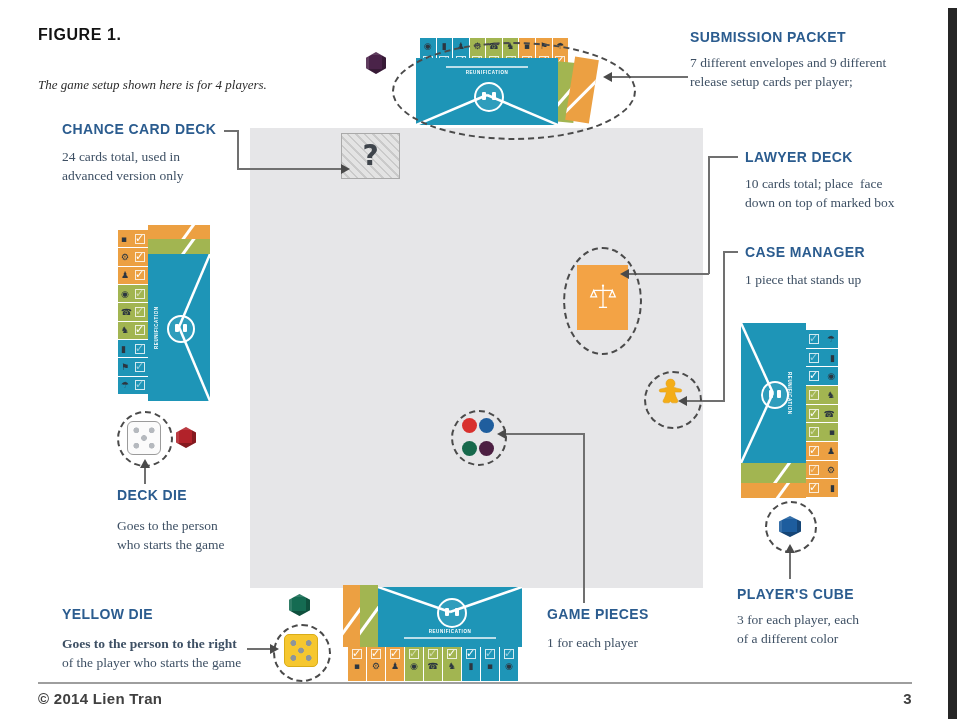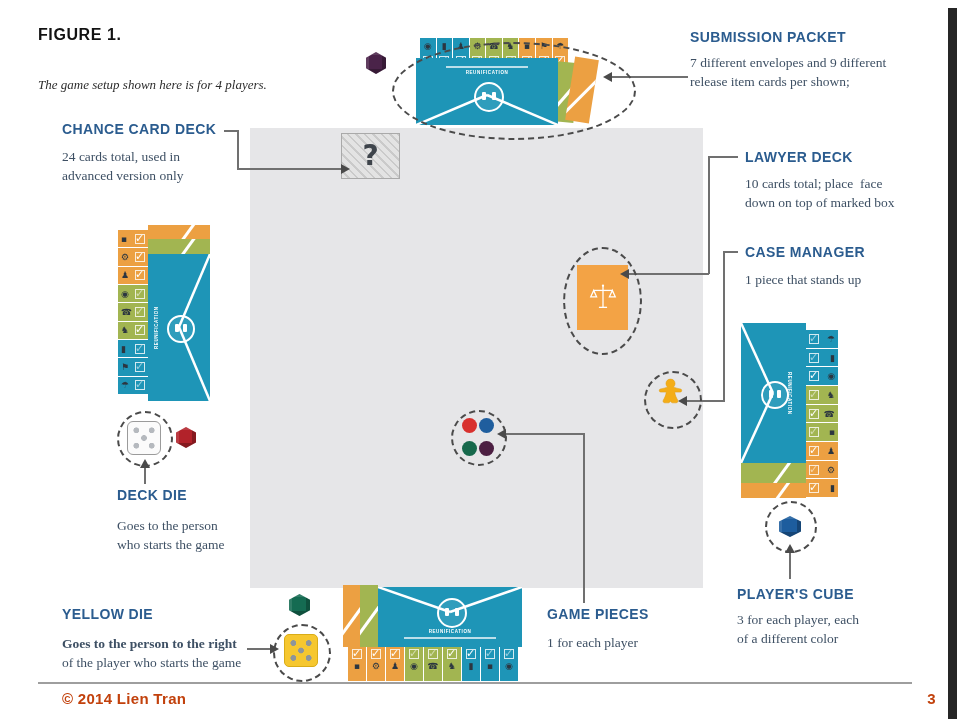--- a/index.html
+++ b/index.html
@@ -5,21 +5,21 @@
   html,body{margin:0;padding:0;background:#ffffff;}
   #canvas{position:relative;width:957px;height:719px;background:#fff;overflow:hidden;
           font-family:"Liberation Sans",sans-serif;}
   .abs{position:absolute;}
 
   
   .fig-title{font:700 16px/20px "Liberation Sans",sans-serif;color:#121212;letter-spacing:.6px;}
   .subtitle{font:italic 13px/17px "Liberation Serif",serif;color:#2c2c2c;}
   .lbl-title{font:700 14px/17px "Liberation Sans",sans-serif;color:#2b5c8f;letter-spacing:.4px;white-space:nowrap;}
   .lbl-line{font:13.5px/19px "Liberation Serif",serif;color:#3e5064;white-space:pre-wrap;}
-  .footer-text{font:700 15px/19px "Liberation Sans",sans-serif;color:#c2410c;letter-spacing:.3px;margin-left:24px;}
+  .footer-text{font:700 15px/19px "Liberation Sans",sans-serif;color:#404040;letter-spacing:.3px;}
 
   
   #board{left:250px;top:128px;width:453px;height:460px;background:#e6e6e8;z-index:0;}
   #chance{left:341px;top:133px;width:57px;height:44px;z-index:1;
           border:1px solid #a9a9a9;
           background:repeating-linear-gradient(45deg,#e3e3e3 0 4px,#cacaca 4px 6px);
           display:flex;align-items:center;justify-content:center;}
   #chance .qmark{font:700 28px/28px "DejaVu Sans",sans-serif;color:#3e444b;}
 
   
@@ -343,21 +343,21 @@
   <div id="die-yellow" class="die" style="background-color: rgb(246, 199, 47);"></div>
   <div class="dash" style="left:273px;top:624px;width:54px;height:54px;"></div>
   <div class="hex" style="left: 289px; top: 594px; width: 21px; height: 22px; background-color: rgb(21, 107, 82);"></div>
 
   <div class="hex" style="left: 779px; top: 516px; width: 22px; height: 21px; background-color: rgb(29, 93, 158);"></div>
   <div class="dash" style="left:765px;top:501px;width:48px;height:48px;"></div>
 
   <div class="abs" style="left:690px;top:29px;z-index:5;">
     <div class="lbl-title">SUBMISSION PACKET</div>
     <div class="lbl-line" style="margin-top:7px;">7 different envelopes and 9 different</div>
-    <div class="lbl-line">release item cards per shown;</div>
+    <div class="lbl-line">release setup cards per player;</div>
   </div>
 
   <div class="abs" style="left:62px;top:121px;z-index:5;">
     <div class="lbl-title">CHANCE CARD DECK</div>
     <div class="lbl-line" style="margin-top:9px;">24 cards total, used in</div>
     <div class="lbl-line">advanced version only</div>
   </div>
 
   <div class="abs" style="left:745px;top:149px;z-index:5;">
     <div class="lbl-title">LAWYER DECK</div>

